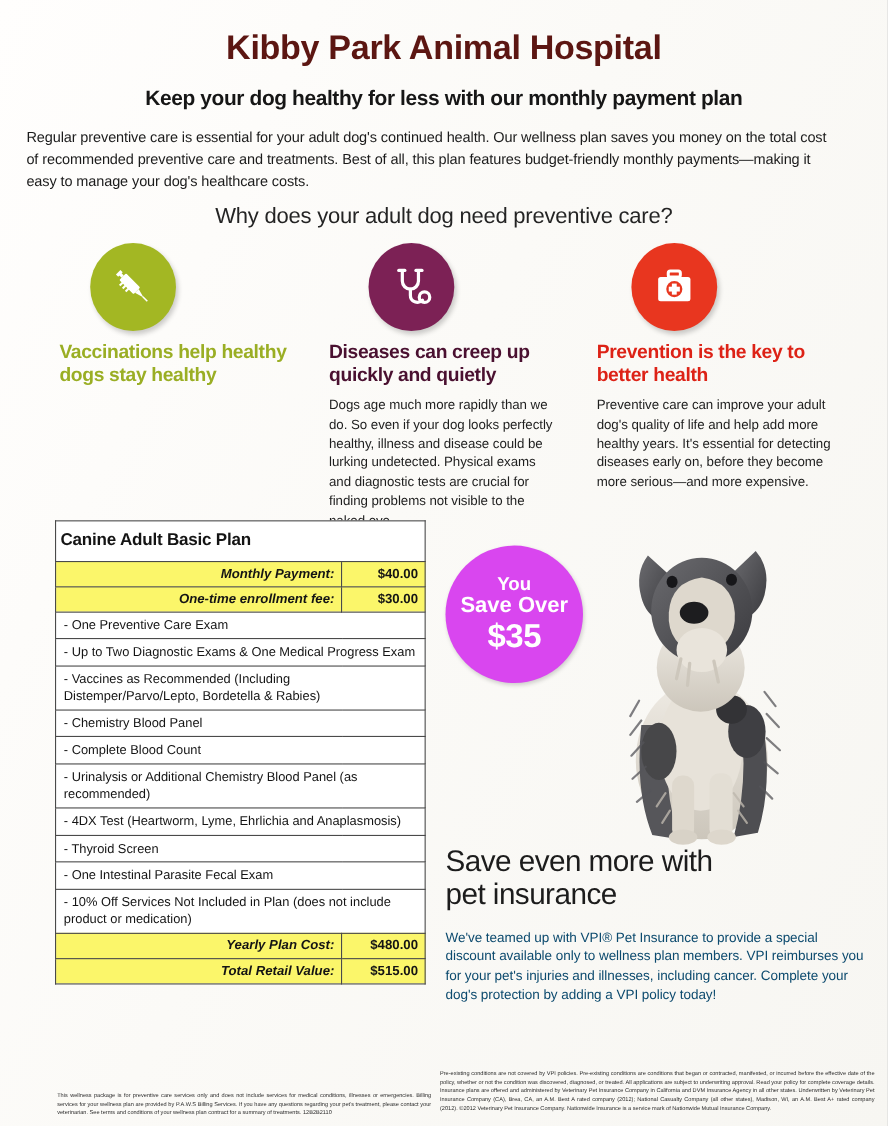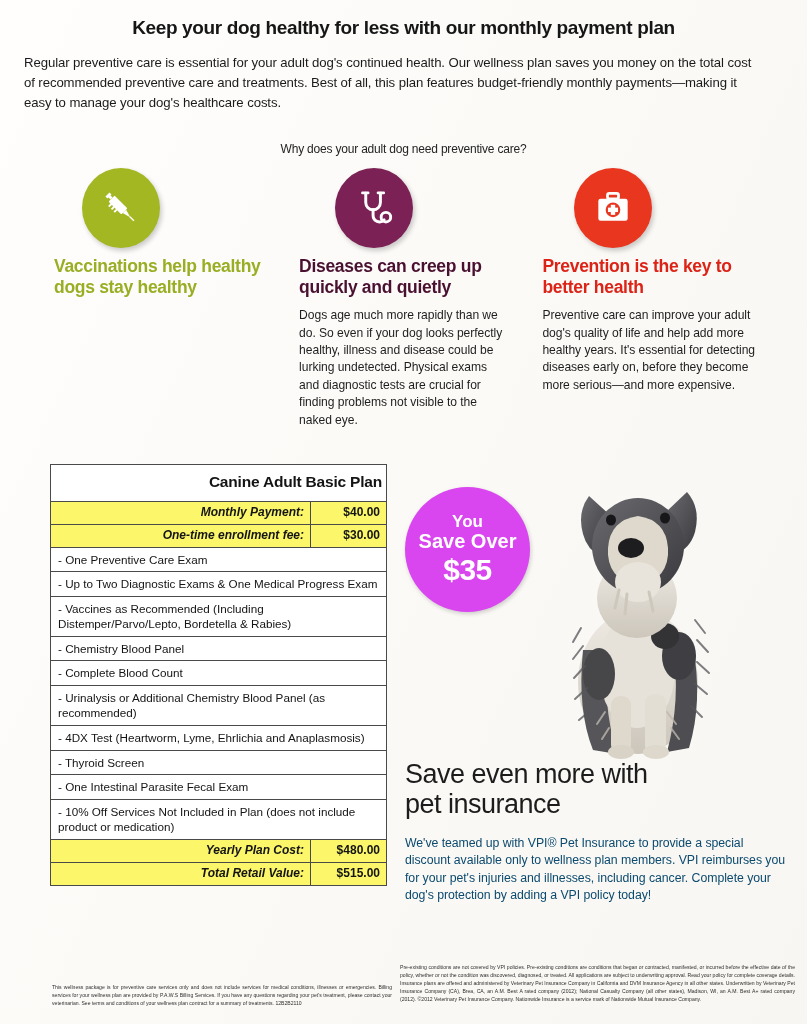--- a/index.html
+++ b/index.html
@@ -49,23 +49,23 @@
   }
   .intro {
     font-size: 13.2px;
     color: #1b1b1b;
     line-height: 1.52;
     margin: 14px 48px 0 24px;
     letter-spacing: -0.1px;
   }
   .why {
     text-align: center;
-    font-size: 12px;
+    font-size: 20px;
     color: #242424;
-    margin: 29px 0 0 0;
+    margin: 11px 0 0 0;
     letter-spacing: -0.2px;
   }
 
   
   .cols {
     display: flex;
     margin: 12px 42px 0 42px;
     gap: 0;
   }
   .col { width: 33.33%; box-sizing: border-box; padding-right: 22px; margin-left: 12px; }
@@ -109,21 +109,21 @@
     background: #ffffff;
     z-index: 2;
   }
   .plan-table td {
     border: 1px solid #4a4a4a;
     padding: 4px 6px 4px 7px;
     line-height: 1.33;
     vertical-align: top;
   }
   .plan-title td {
-    text-align: right;
+    text-align: left;
     font-size: 15.5px;
     font-weight: bold;
     padding: 7px 4px 8px 4px;
     letter-spacing: -0.2px;
   }
   .hl td {
     background: #fbf66a;
     font-weight: bold;
     font-style: italic;
     font-size: 12px;
@@ -213,20 +213,21 @@
     text-align: justify;
     z-index: 2;
   }
 </style>
 </head>
 <body>
 
 <div id="page">
   <div class="layer">
 
+    <div class="hosp-title">Kibby Park Animal Hospital</div>
     <div class="tagline">Keep your dog healthy for less with our monthly payment plan</div>
     <div class="intro">Regular preventive care is essential for your adult dog's continued health. Our wellness plan saves you money on the total cost of recommended preventive care and treatments. Best of all, this plan features budget-friendly monthly payments—making it easy to manage your dog's healthcare costs.</div>
     <div class="why">Why does your adult dog need preventive care?</div>
 
     <div class="cols">
 
       <div class="col">
         <div class="badge-wrap">
           <div class="badge" style="background:#a3b723">
             <svg width="46" height="46" viewBox="0 0 48 48">

